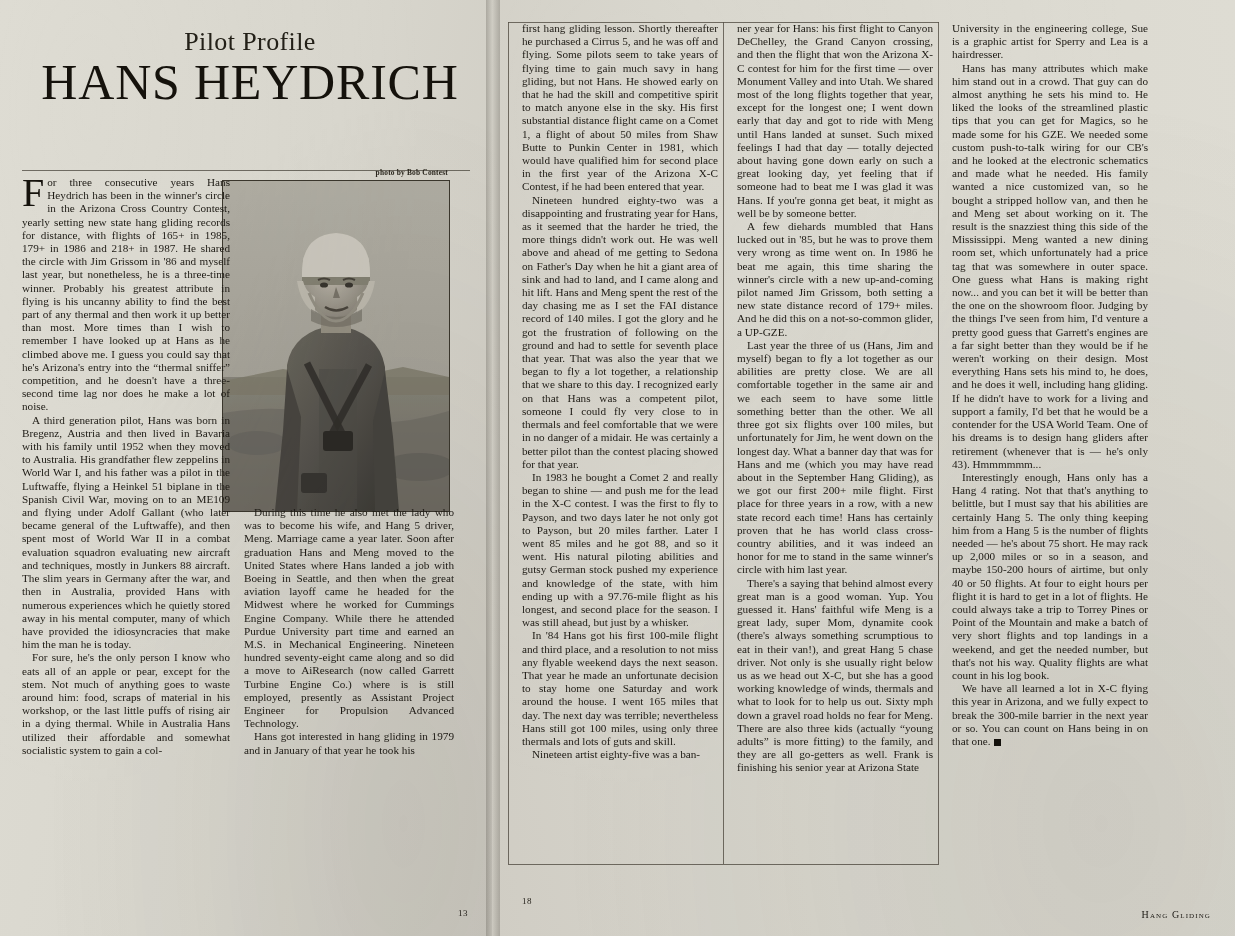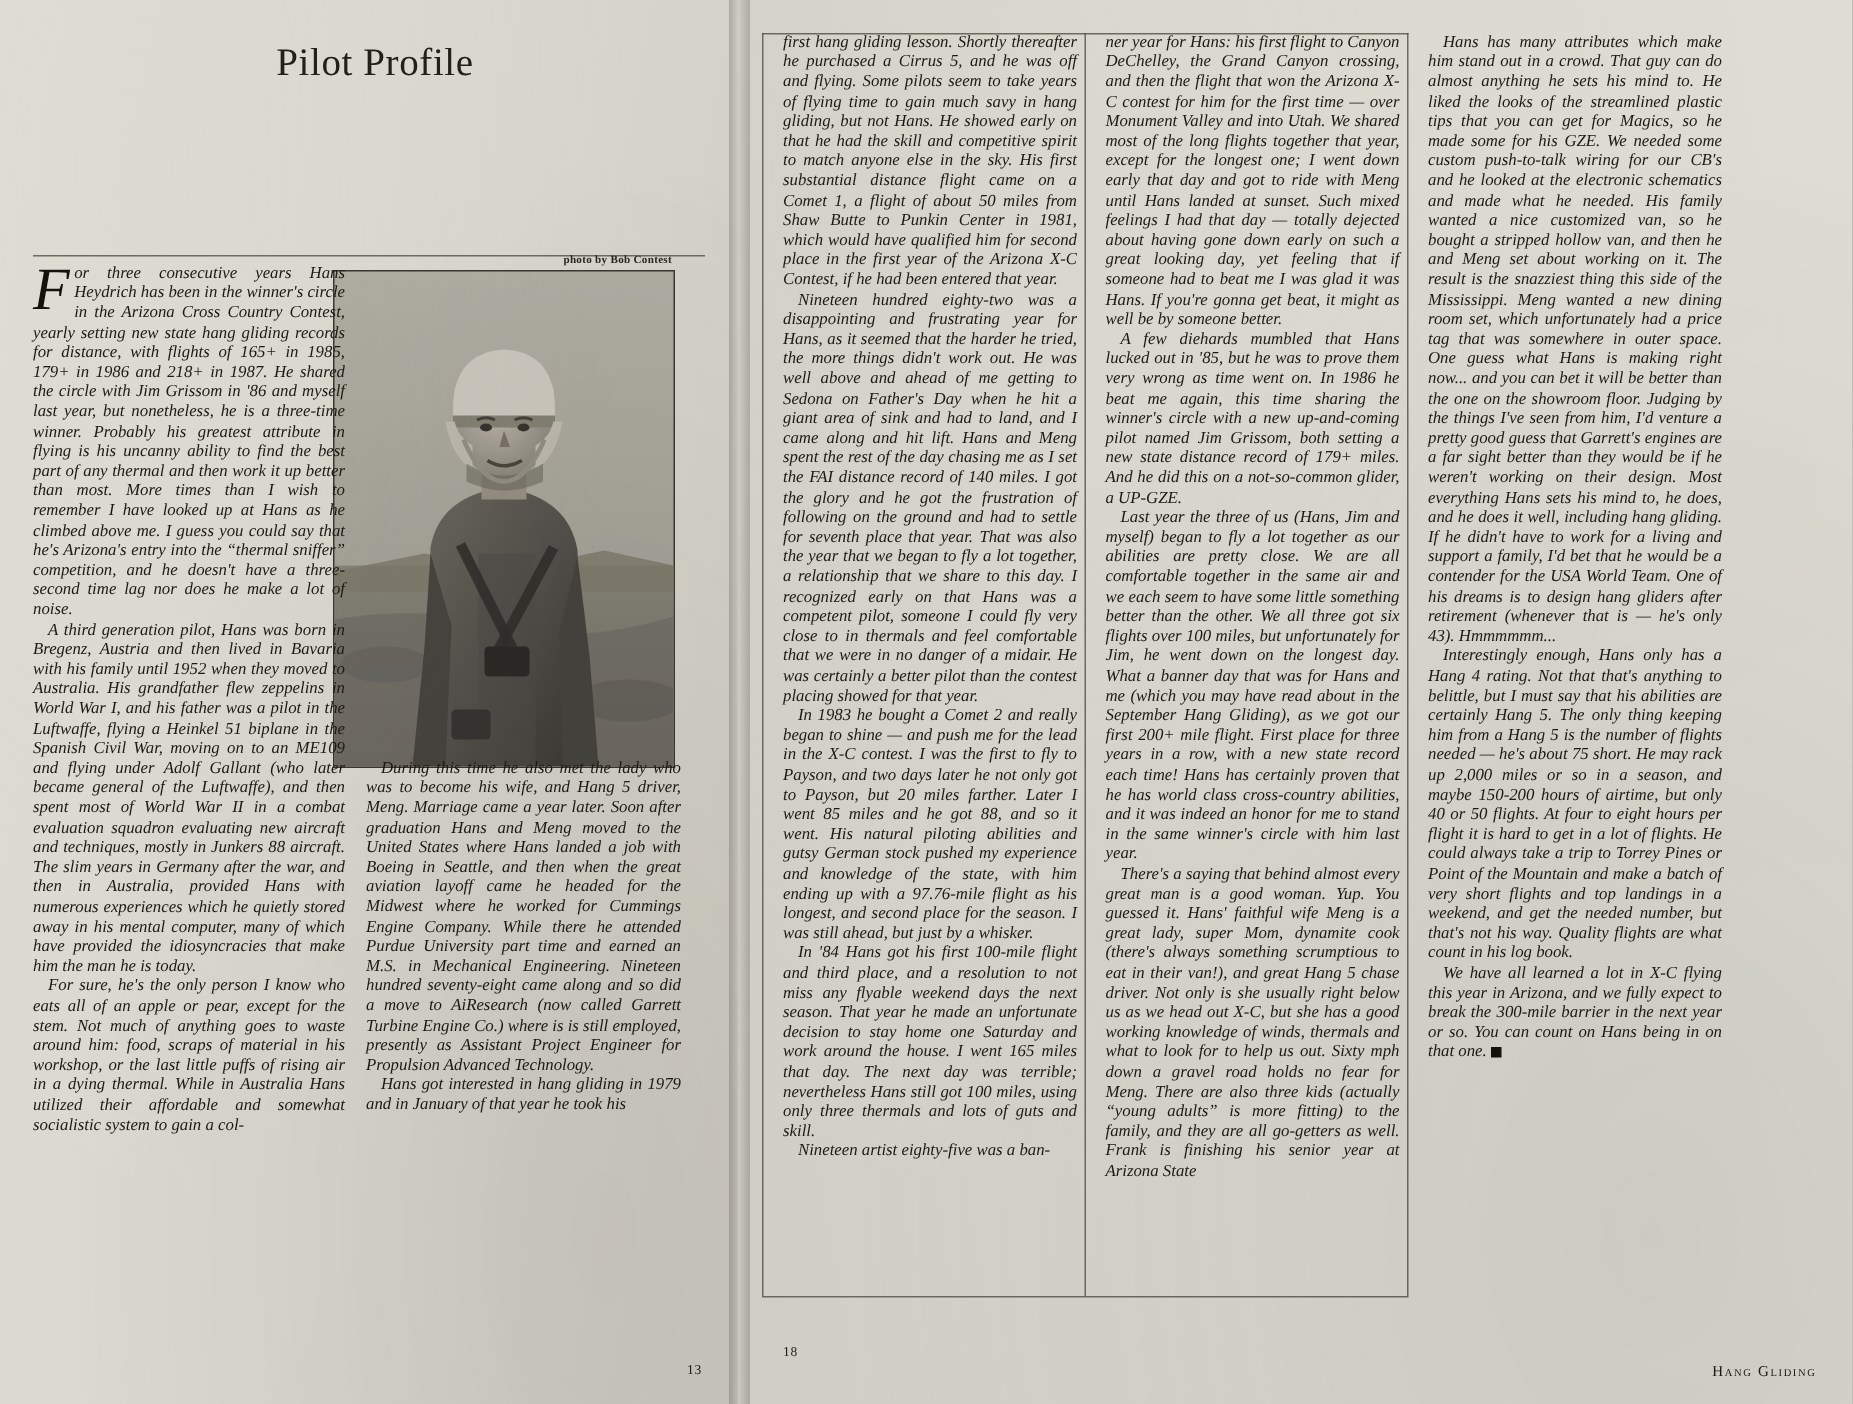--- a/index.html
+++ b/index.html
@@ -33,21 +33,21 @@
   
   .masthead{position:absolute;left:40px;top:28px;width:420px;text-align:center;}
   .kicker{font-size:26px;letter-spacing:.4px;color:#232018;line-height:1.05;}
   .headline{font-size:50px;letter-spacing:.8px;color:#15120c;line-height:1.04;
     margin-top:1px;white-space:nowrap;}
 
   .colwrap-left{position:absolute;left:22px;top:176px;width:448px;height:718px;}
 
   .col{font-size:11.2px;line-height:13.2px;color:#1d1a14;text-align:justify;
     -webkit-hyphens:auto;hyphens:auto;}
-  .col p{margin:0;text-indent:10px;font-style:italic;}
+  .col p{margin:0;text-indent:10px;}
   .col p.first{text-indent:0;}
 
   
   .dropcap{float:left;font-size:40px;line-height:31px;padding:1px 3px 0 0;
     color:#15120c;}
 
   .lcol-a{position:absolute;left:0;top:0;width:208px;}
   .lcol-b{position:absolute;left:222px;top:330px;width:210px;}
 
   
@@ -89,20 +89,21 @@
 </style>
 </head>
 <body>
 
 <div class="spread">
 
   <div class="page page-left">
 
     <div class="masthead">
       <div class="kicker">Pilot Profile</div>
+      <div class="headline">HANS HEYDRICH</div>
     </div>
 
     <div class="rule-left-top"></div>
 
     <div class="photo-credit">photo by Bob Contest</div>
 
     <div class="photo">
       <svg viewBox="0 0 226 330" preserveAspectRatio="none">
         <defs>
           <linearGradient id="sky" x1="0" y1="0" x2="0" y2="1">
@@ -198,20 +199,21 @@
       </div>
 
       <div class="col rcol rc2">
         <p class="first">ner year for Hans: his first flight to Canyon DeChelley, the Grand Canyon crossing, and then the flight that won the Arizona X-C contest for him for the first time — over Monument Valley and into Utah. We shared most of the long flights together that year, except for the longest one; I went down early that day and got to ride with Meng until Hans landed at sunset. Such mixed feelings I had that day — totally dejected about having gone down early on such a great looking day, yet feeling that if someone had to beat me I was glad it was Hans. If you're gonna get beat, it might as well be by someone better.</p>
         <p>A few diehards mumbled that Hans lucked out in '85, but he was to prove them very wrong as time went on. In 1986 he beat me again, this time sharing the winner's circle with a new up-and-coming pilot named Jim Grissom, both setting a new state distance record of 179+ miles. And he did this on a not-so-common glider, a UP-GZE.</p>
         <p>Last year the three of us (Hans, Jim and myself) began to fly a lot together as our abilities are pretty close. We are all comfortable together in the same air and we each seem to have some little something better than the other. We all three got six flights over 100 miles, but unfortunately for Jim, he went down on the longest day. What a banner day that was for Hans and me (which you may have read about in the September Hang Gliding), as we got our first 200+ mile flight. First place for three years in a row, with a new state record each time! Hans has certainly proven that he has world class cross-country abilities, and it was indeed an honor for me to stand in the same winner's circle with him last year.</p>
         <p>There's a saying that behind almost every great man is a good woman. Yup. You guessed it. Hans' faithful wife Meng is a great lady, super Mom, dynamite cook (there's always something scrumptious to eat in their van!), and great Hang 5 chase driver. Not only is she usually right below us as we head out X-C, but she has a good working knowledge of winds, thermals and what to look for to help us out. Sixty mph down a gravel road holds no fear for Meng. There are also three kids (actually “young adults” is more fitting) to the family, and they are all go-getters as well. Frank is finishing his senior year at Arizona State</p>
       </div>
 
       <div class="col rcol rc3">
+        <p class="first">University in the engineering college, Sue is a graphic artist for Sperry and Lea is a hairdresser.</p>
         <p>Hans has many attributes which make him stand out in a crowd. That guy can do almost anything he sets his mind to. He liked the looks of the streamlined plastic tips that you can get for Magics, so he made some for his GZE. We needed some custom push-to-talk wiring for our CB's and he looked at the electronic schematics and made what he needed. His family wanted a nice customized van, so he bought a stripped hollow van, and then he and Meng set about working on it. The result is the snazziest thing this side of the Mississippi. Meng wanted a new dining room set, which unfortunately had a price tag that was somewhere in outer space. One guess what Hans is making right now... and you can bet it will be better than the one on the showroom floor. Judging by the things I've seen from him, I'd venture a pretty good guess that Garrett's engines are a far sight better than they would be if he weren't working on their design. Most everything Hans sets his mind to, he does, and he does it well, including hang gliding. If he didn't have to work for a living and support a family, I'd bet that he would be a contender for the USA World Team. One of his dreams is to design hang gliders after retirement (whenever that is — he's only 43). Hmmmmmm...</p>
         <p>Interestingly enough, Hans only has a Hang 4 rating. Not that that's anything to belittle, but I must say that his abilities are certainly Hang 5. The only thing keeping him from a Hang 5 is the number of flights needed — he's about 75 short. He may rack up 2,000 miles or so in a season, and maybe 150-200 hours of airtime, but only 40 or 50 flights. At four to eight hours per flight it is hard to get in a lot of flights. He could always take a trip to Torrey Pines or Point of the Mountain and make a batch of very short flights and top landings in a weekend, and get the needed number, but that's not his way. Quality flights are what count in his log book.</p>
         <p><span>We have all learned a lot in X-C flying this year in Arizona, and we fully expect to break the 300-mile barrier in the next year or so. You can count on Hans being in on that one.</span><span class="endmark"></span></p>
       </div>
     </div>
 
     <div class="folio folio-18">18</div>
     <div class="magname">Hang Gliding</div>
     <div class="grain"></div>
   </div>

